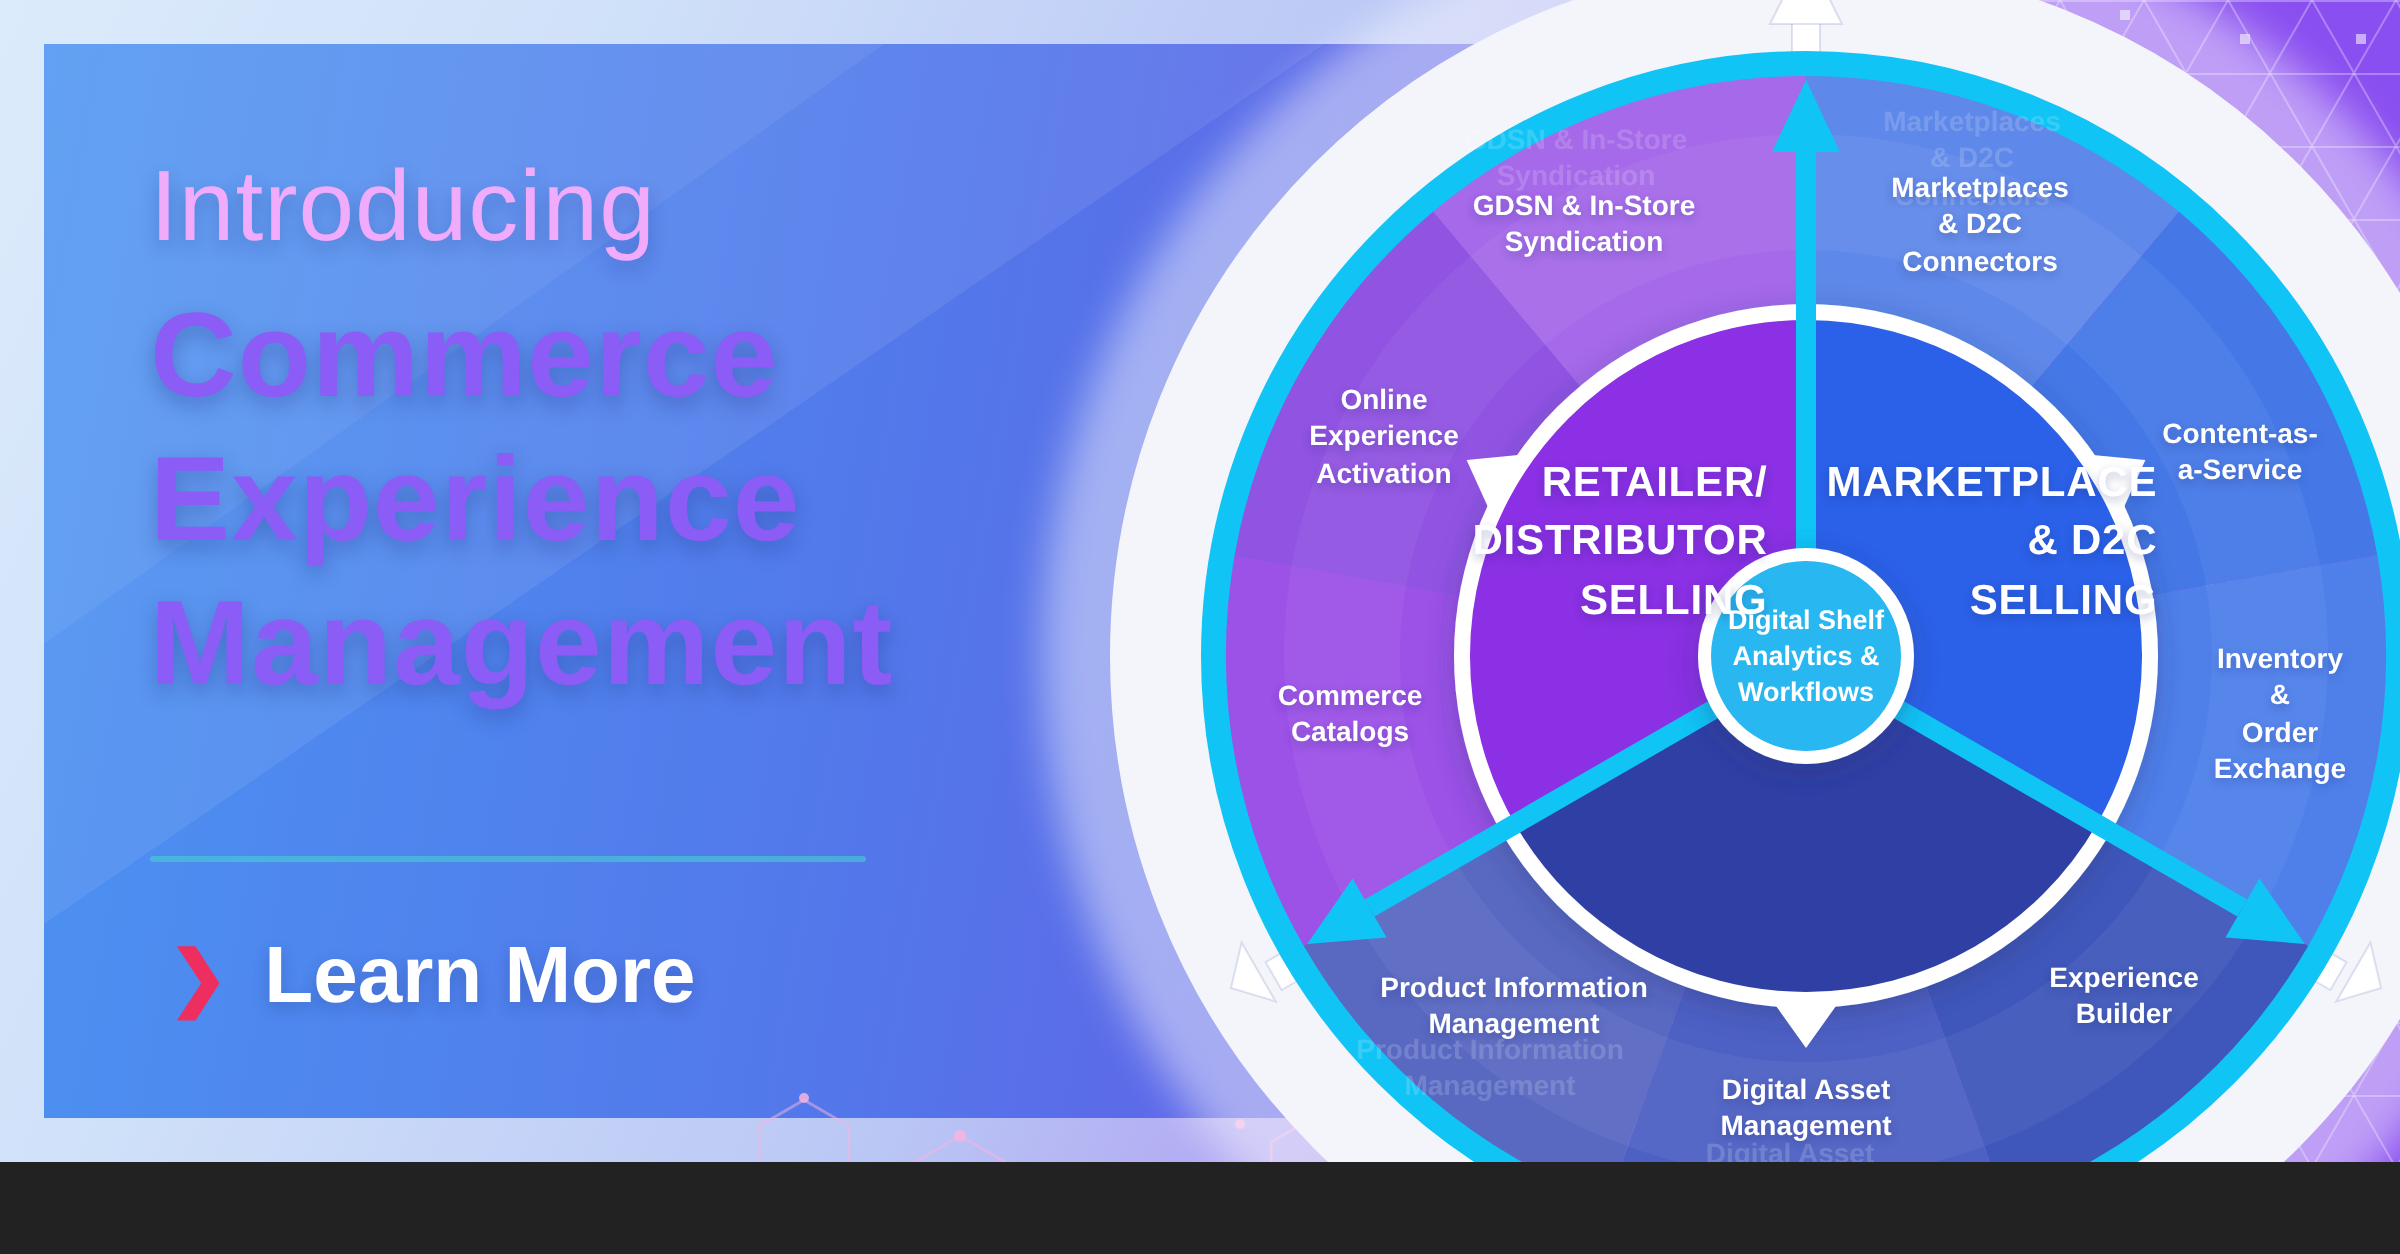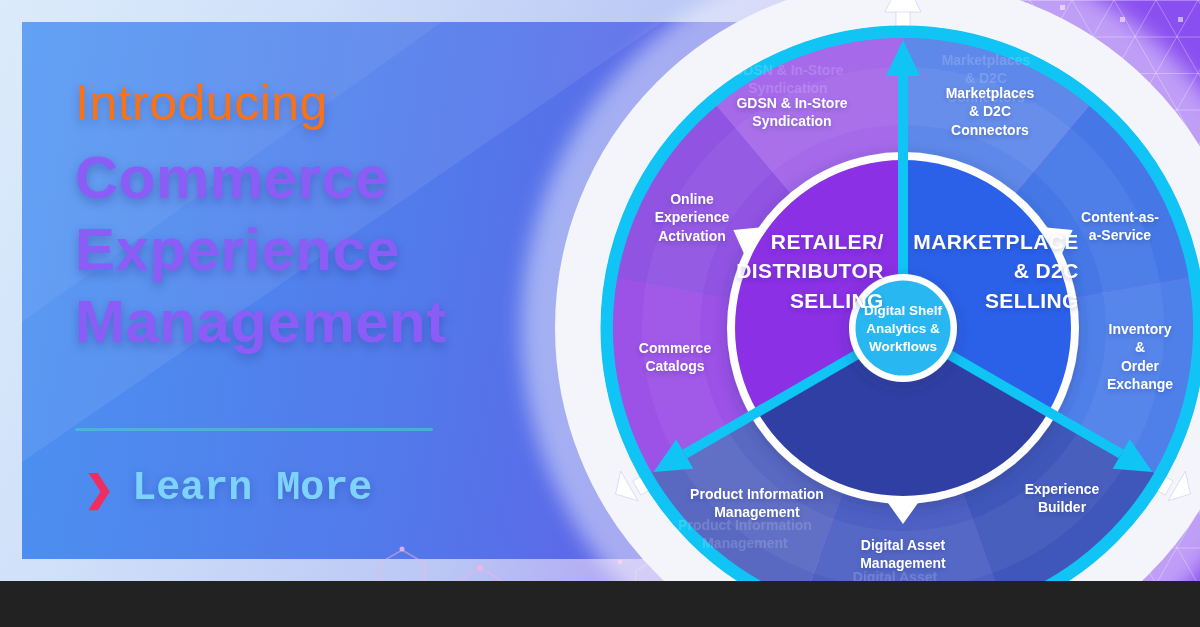--- a/index.html
+++ b/index.html
@@ -14,31 +14,31 @@
   .sheen1{position:absolute;left:0;top:0;width:640px;height:440px;
           background:rgba(255,255,255,0.08);
           clip-path:polygon(0 0,100% 0,0 100%);}
   .sheen2{position:absolute;left:0;top:0;width:420px;height:300px;
           background:rgba(255,255,255,0.06);
           clip-path:polygon(0 0,100% 0,0 100%);}
   
   .mesh{position:absolute;top:0;bottom:0;left:820px;right:0;}
   
   .headline{position:absolute;left:75px;top:74px;}
-  .eyebrow{font-size:50px;font-weight:500;color:#f97316;letter-spacing:.5px;
+  .eyebrow{font-size:50px;font-weight:500;color:#f0abfc;letter-spacing:.5px;
            text-shadow:0 4px 9px rgba(30,50,130,.30);}
   .title{margin-top:10px;font-size:60px;font-weight:bold;color:#8b5cf6;line-height:1.2;
          white-space:pre-line;letter-spacing:.5px;
          text-shadow:0 4px 10px rgba(30,50,130,.35);}
   .divider{position:absolute;left:75px;top:428px;width:358px;height:3px;border-radius:2px;
            background:rgba(70,215,205,0.55);}
   .cta{position:absolute;left:84px;top:466px;display:flex;align-items:center;gap:18px;cursor:pointer;}
   .cta .chev{font-size:36px;font-weight:bold;color:#ee2e5f;line-height:1;}
-  .cta .cta-label{font-size:40px;font-weight:bold;color:#7dd3fc;
-                  text-shadow:0 3px 8px rgba(30,50,130,.30);font-family:Liberation Mono, monospace;}
+  .cta .cta-label{font-size:40px;font-weight:bold;color:#ffffff;
+                  text-shadow:0 3px 8px rgba(30,50,130,.30);}
   
   .wheel{position:absolute;inset:0;pointer-events:none;}
   
   .labels{position:absolute;inset:0;pointer-events:none;}
   .lbl{position:absolute;transform:translate(-50%,-50%);text-align:center;
        white-space:pre-line;color:#fff;font-weight:bold;font-size:14px;line-height:1.32;
        text-shadow:0 2px 5px rgba(25,35,110,.28);}
   .lbl.sector{font-size:21px;font-weight:700;letter-spacing:.4px;line-height:1.4;text-align:right;}
   .lbl.hub{font-size:13.5px;line-height:1.35;text-shadow:none;}
   .lbl.ghost{opacity:.16;text-shadow:none;}

